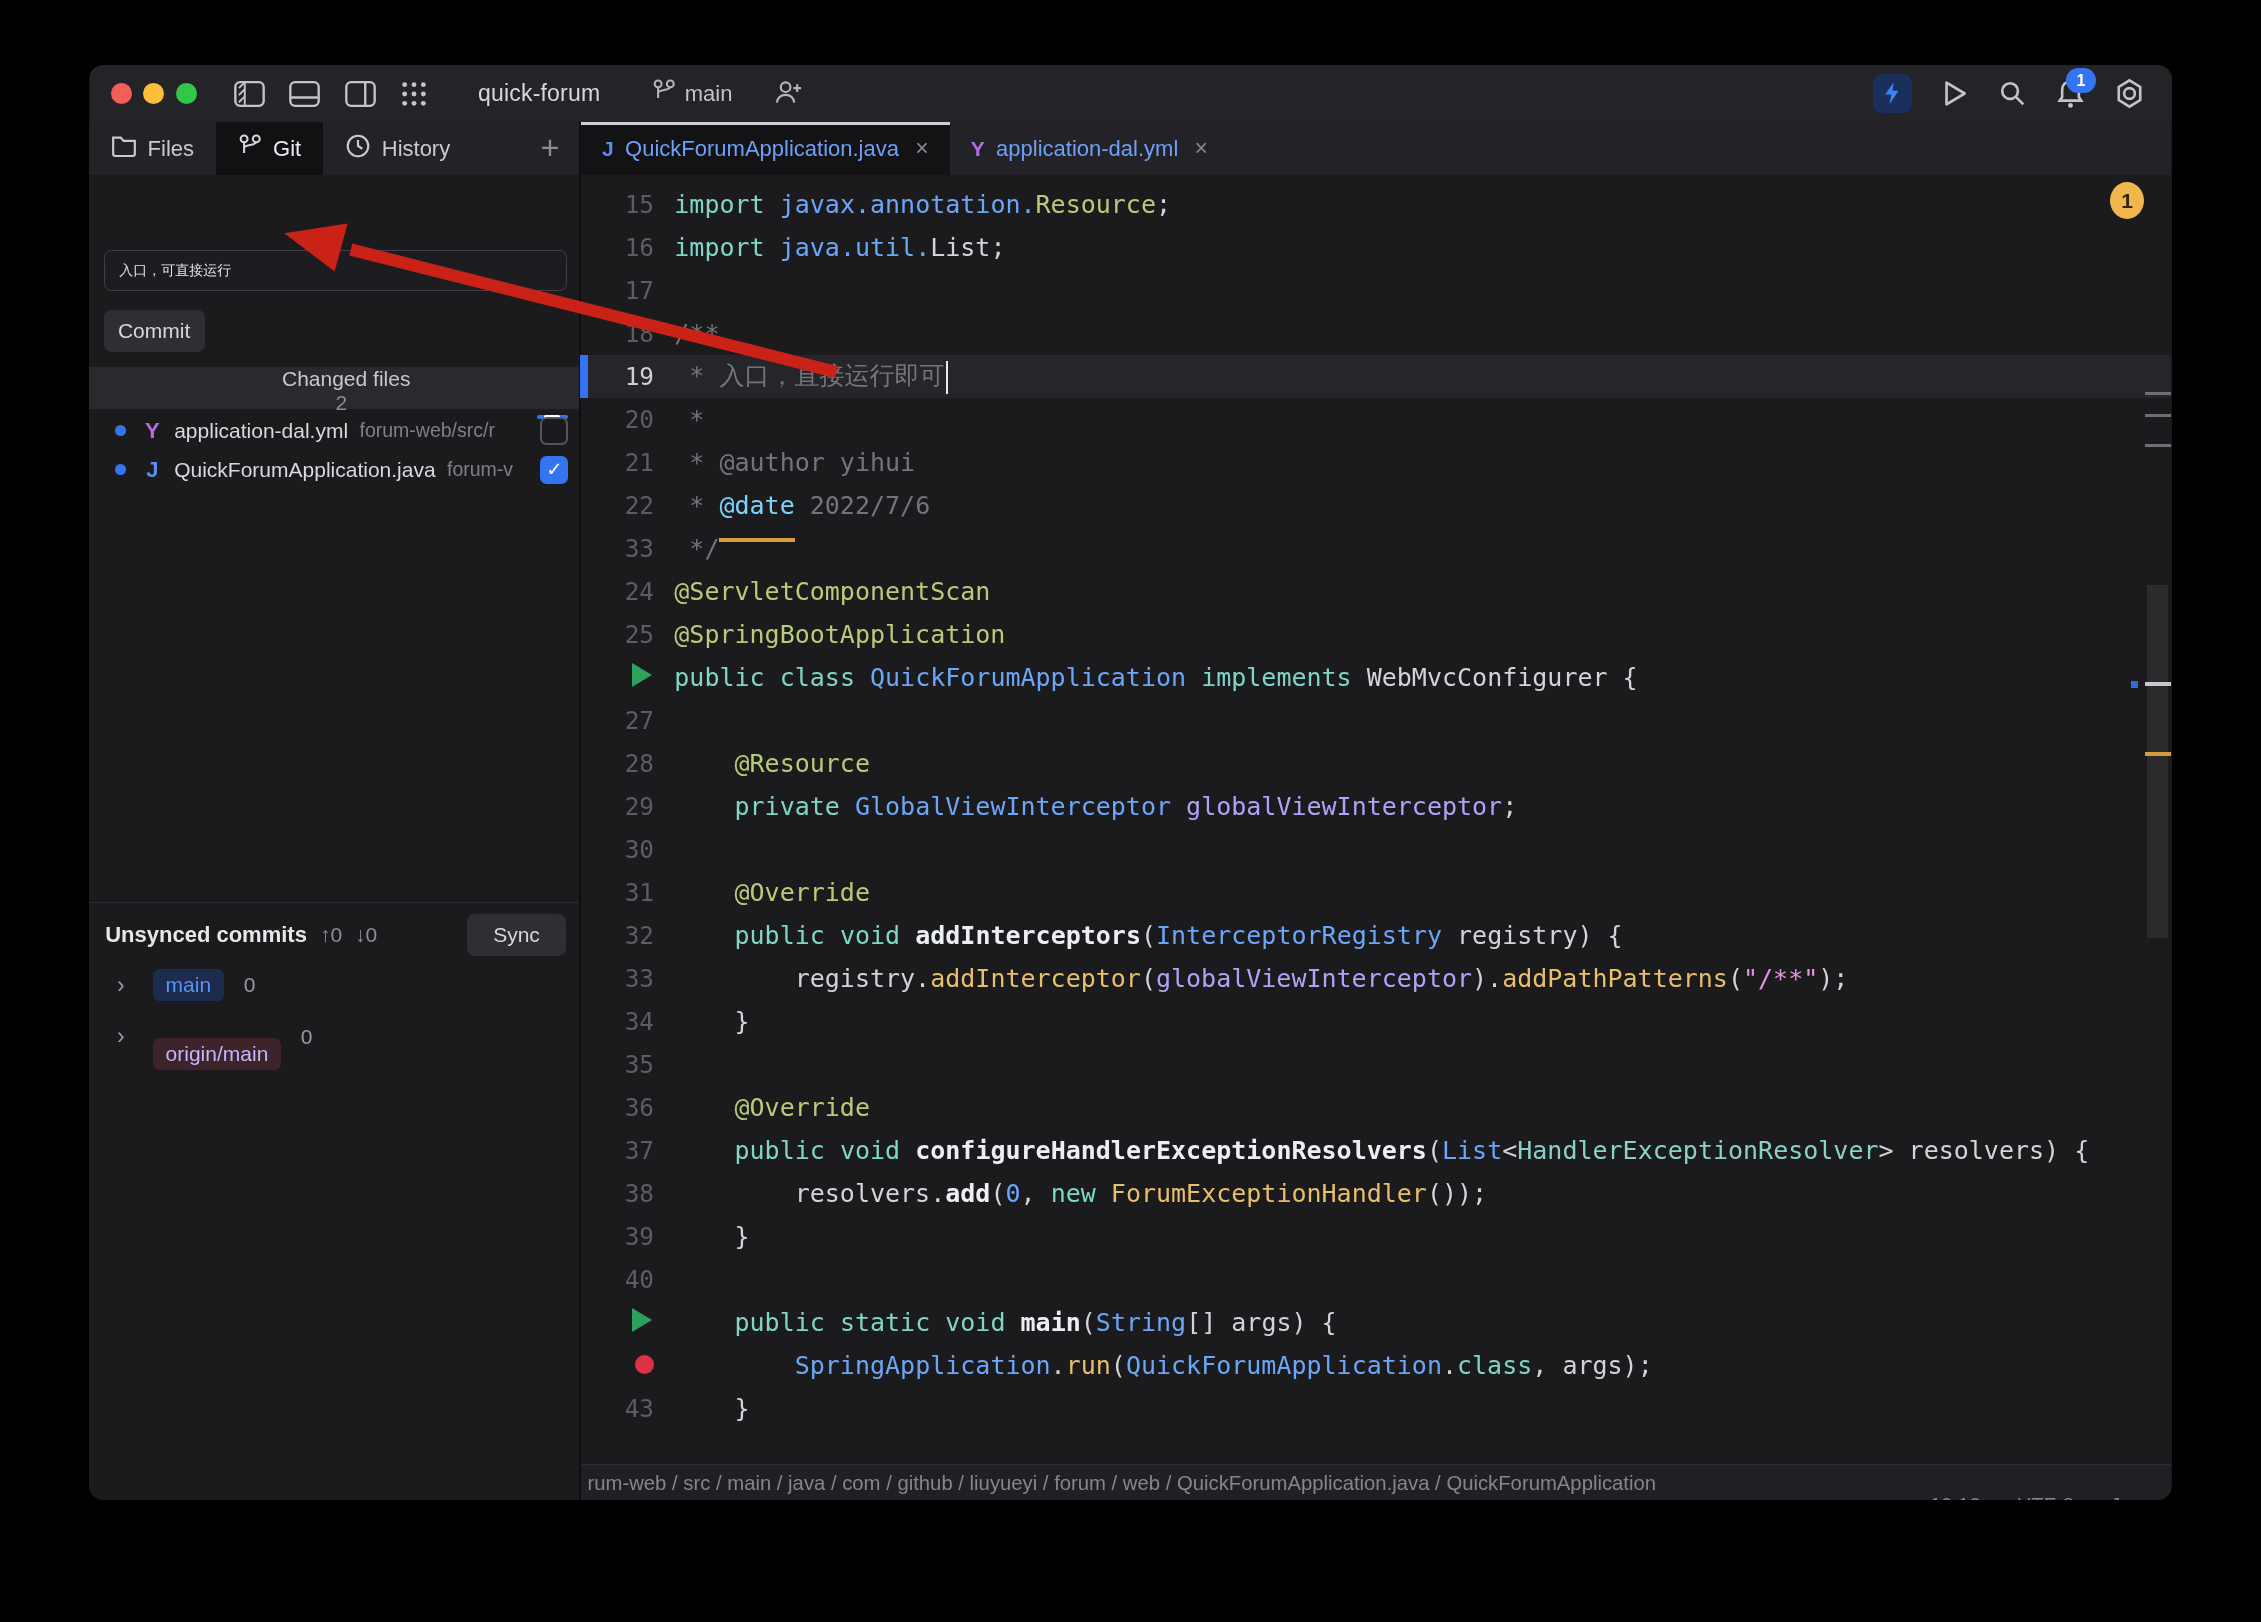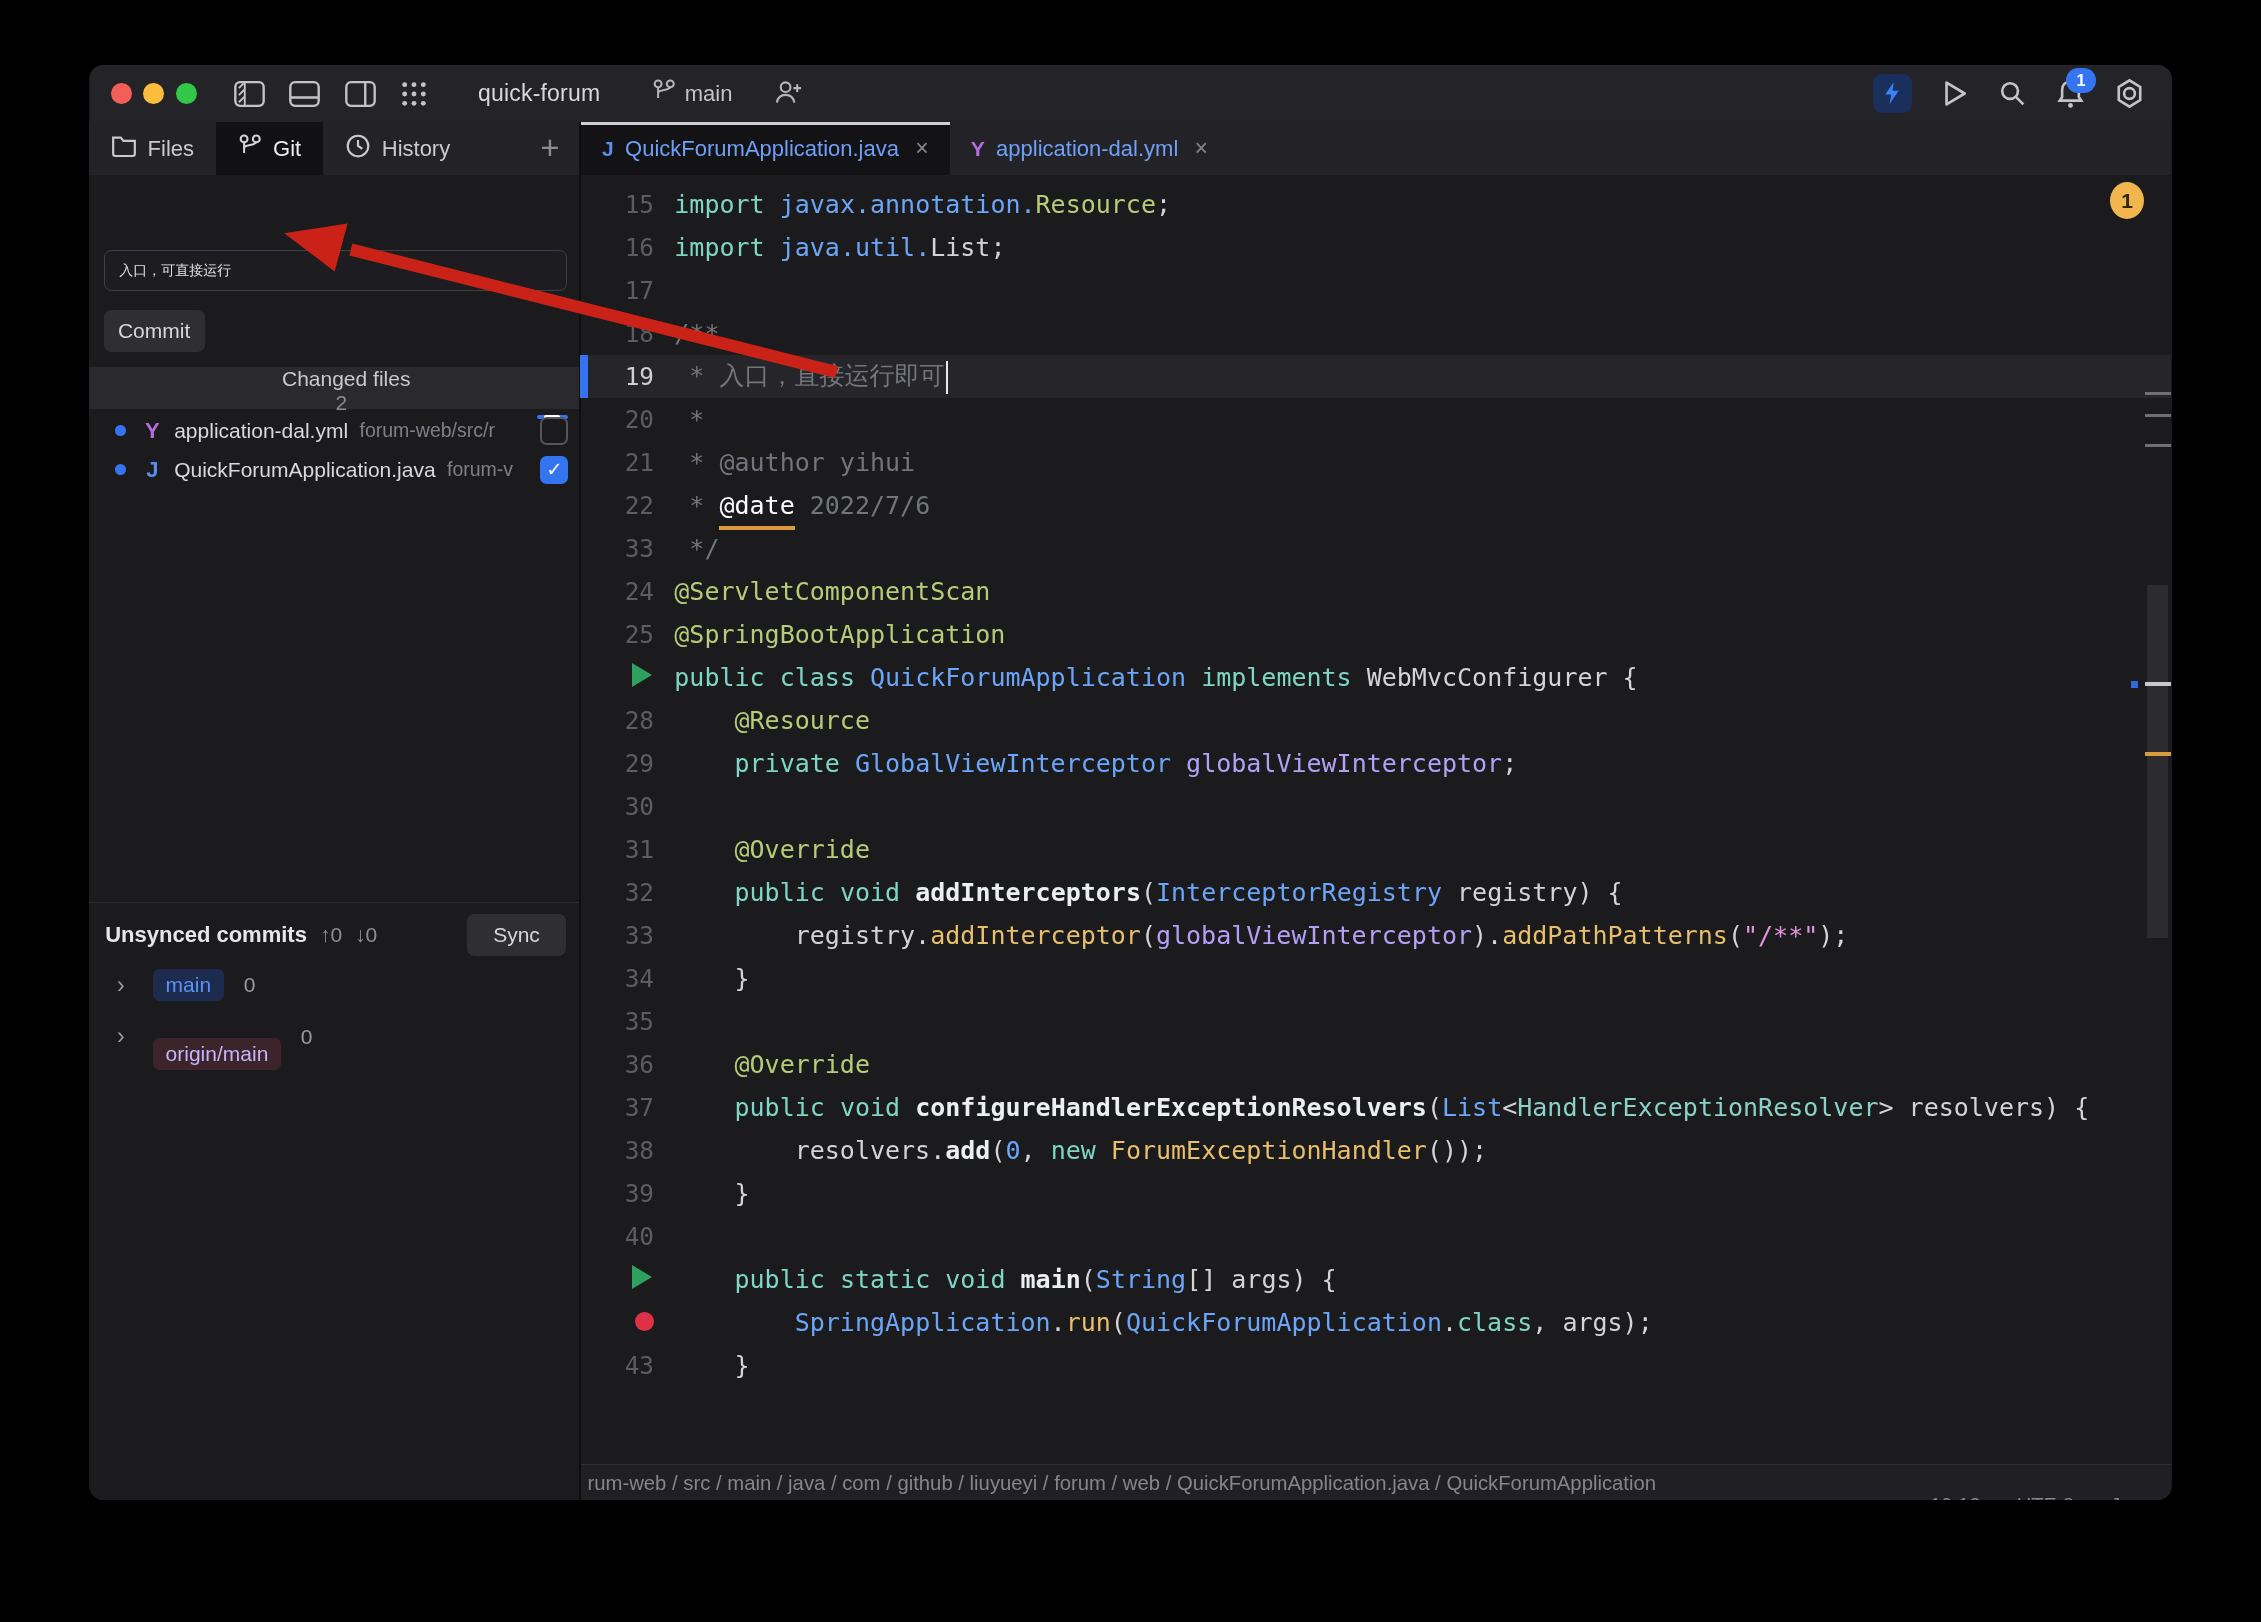--- a/index.html
+++ b/index.html
@@ -88,21 +88,21 @@
   .cl.current .gut{color:#cfcfd4;}
   .curbar{position:absolute;left:-0.8px;top:0;width:8.1px;height:100%;background:#3574f0;}
   .cursor{display:inline-block;width:2.4px;height:32.5px;background:#e8e8ec;vertical-align:middle;margin-left:1.6px;}
   .tri{display:inline-block;width:0;height:0;border-left:20.3px solid #2ea25d;
        border-top:12.2px solid transparent;border-bottom:12.2px solid transparent;margin-right:1.6px;}
   .bpdot{display:inline-block;width:19.5px;height:19.5px;border-radius:50%;background:#df3146;}
   .c-pl{color:#d4d4d8}.c-kw{color:#7ed6c6}.c-ty{color:#6ca6f8}.c-an{color:#b8cc78}
   .c-cm{color:#73757c}.c-st{color:#e394dc}.c-nu{color:#68a8fe}.c-fd{color:#b3a1f7}
   .c-mc{color:#e8bf6a}.c-in{color:#8ad1c8}
   .c-dc{color:#eceff1;font-weight:bold}
-  .c-cu{color:#ffffff;border-bottom:4.9px solid #d99c3c;padding-bottom:6px;text-align:right;}
+  .c-cu{color:#7dd3fc;border-bottom:4.9px solid #d99c3c;padding-bottom:18px;text-align:right;}
   .badge1{position:absolute;left:1529px;top:60px;width:34px;height:37px;border-radius:50%;
       background:#f2b64e;color:#33260b;font-size:21px;font-weight:bold;display:flex;
       align-items:center;justify-content:center;}
   .mark{position:absolute;left:1564px;width:26px;height:3.2px;background:#6f7076;}
   .mark.bright{background:#c9c9cd;height:4.1px;}
   .mark.orange{background:#d99c3c;height:4.1px;}
   .bluedot{position:absolute;left:1550px;width:7.3px;height:7.3px;background:#2f6bdd;}
   .thumb{position:absolute;left:1566px;width:21px;background:rgba(255,255,255,.08);}
   
   .statusbar{position:absolute;left:492px;top:1399px;width:1590px;height:37px;background:#202024;
@@ -316,20 +316,21 @@
           <div class="cl"><span class="gut">17</span><span class="txt"></span></div>
           <div class="cl"><span class="gut">18</span><span class="txt"><span class="c-cm">/**</span></span></div>
           <div class="cl current"><span class="gut">19</span><span class="curbar"></span><span class="txt"><span class="c-cm"> * 入口，直接运行即可</span><span class="cursor"></span></span></div>
           <div class="cl"><span class="gut">20</span><span class="txt"><span class="c-cm"> *</span></span></div>
           <div class="cl"><span class="gut">21</span><span class="txt"><span class="c-cm"> * @author yihui</span></span></div>
           <div class="cl"><span class="gut">22</span><span class="txt"><span class="c-cm"> * </span><span class="c-cu">@date</span><span class="c-cm"> 2022/7/6</span></span></div>
           <div class="cl"><span class="gut">33</span><span class="txt"><span class="c-cm"> */</span></span></div>
           <div class="cl"><span class="gut">24</span><span class="txt"><span class="c-an">@ServletComponentScan</span></span></div>
           <div class="cl"><span class="gut">25</span><span class="txt"><span class="c-an">@SpringBootApplication</span></span></div>
           <div class="cl"><span class="gut"><span class="tri"></span></span><span class="txt"><span class="c-kw">public</span><span class="c-pl"> </span><span class="c-kw">class</span><span class="c-pl"> </span><span class="c-ty">QuickForumApplication</span><span class="c-pl"> </span><span class="c-kw">implements</span><span class="c-pl"> </span><span class="c-pl">WebMvcConfigurer {</span></span></div>
+          <div class="cl"><span class="gut">27</span><span class="txt"></span></div>
           <div class="cl"><span class="gut">28</span><span class="txt"><span class="c-pl">    </span><span class="c-an">@Resource</span></span></div>
           <div class="cl"><span class="gut">29</span><span class="txt"><span class="c-pl">    </span><span class="c-kw">private</span><span class="c-pl"> </span><span class="c-ty">GlobalViewInterceptor</span><span class="c-pl"> </span><span class="c-fd">globalViewInterceptor</span><span class="c-pl">;</span></span></div>
           <div class="cl"><span class="gut">30</span><span class="txt"></span></div>
           <div class="cl"><span class="gut">31</span><span class="txt"><span class="c-pl">    </span><span class="c-an">@Override</span></span></div>
           <div class="cl"><span class="gut">32</span><span class="txt"><span class="c-pl">    </span><span class="c-kw">public</span><span class="c-pl"> </span><span class="c-kw">void</span><span class="c-pl"> </span><span class="c-dc">addInterceptors</span><span class="c-pl">(</span><span class="c-ty">InterceptorRegistry</span><span class="c-pl"> registry) {</span></span></div>
           <div class="cl"><span class="gut">33</span><span class="txt"><span class="c-pl">        registry.</span><span class="c-mc">addInterceptor</span><span class="c-pl">(</span><span class="c-fd">globalViewInterceptor</span><span class="c-pl">).</span><span class="c-mc">addPathPatterns</span><span class="c-pl">(</span><span class="c-st">"/**"</span><span class="c-pl">);</span></span></div>
           <div class="cl"><span class="gut">34</span><span class="txt"><span class="c-pl">    }</span></span></div>
           <div class="cl"><span class="gut">35</span><span class="txt"></span></div>
           <div class="cl"><span class="gut">36</span><span class="txt"><span class="c-pl">    </span><span class="c-an">@Override</span></span></div>
           <div class="cl"><span class="gut">37</span><span class="txt"><span class="c-pl">    </span><span class="c-kw">public</span><span class="c-pl"> </span><span class="c-kw">void</span><span class="c-pl"> </span><span class="c-dc">configureHandlerExceptionResolvers</span><span class="c-pl">(</span><span class="c-ty">List</span><span class="c-pl">&lt;</span><span class="c-in">HandlerExceptionResolver</span><span class="c-pl">&gt; resolvers) {</span></span></div>

